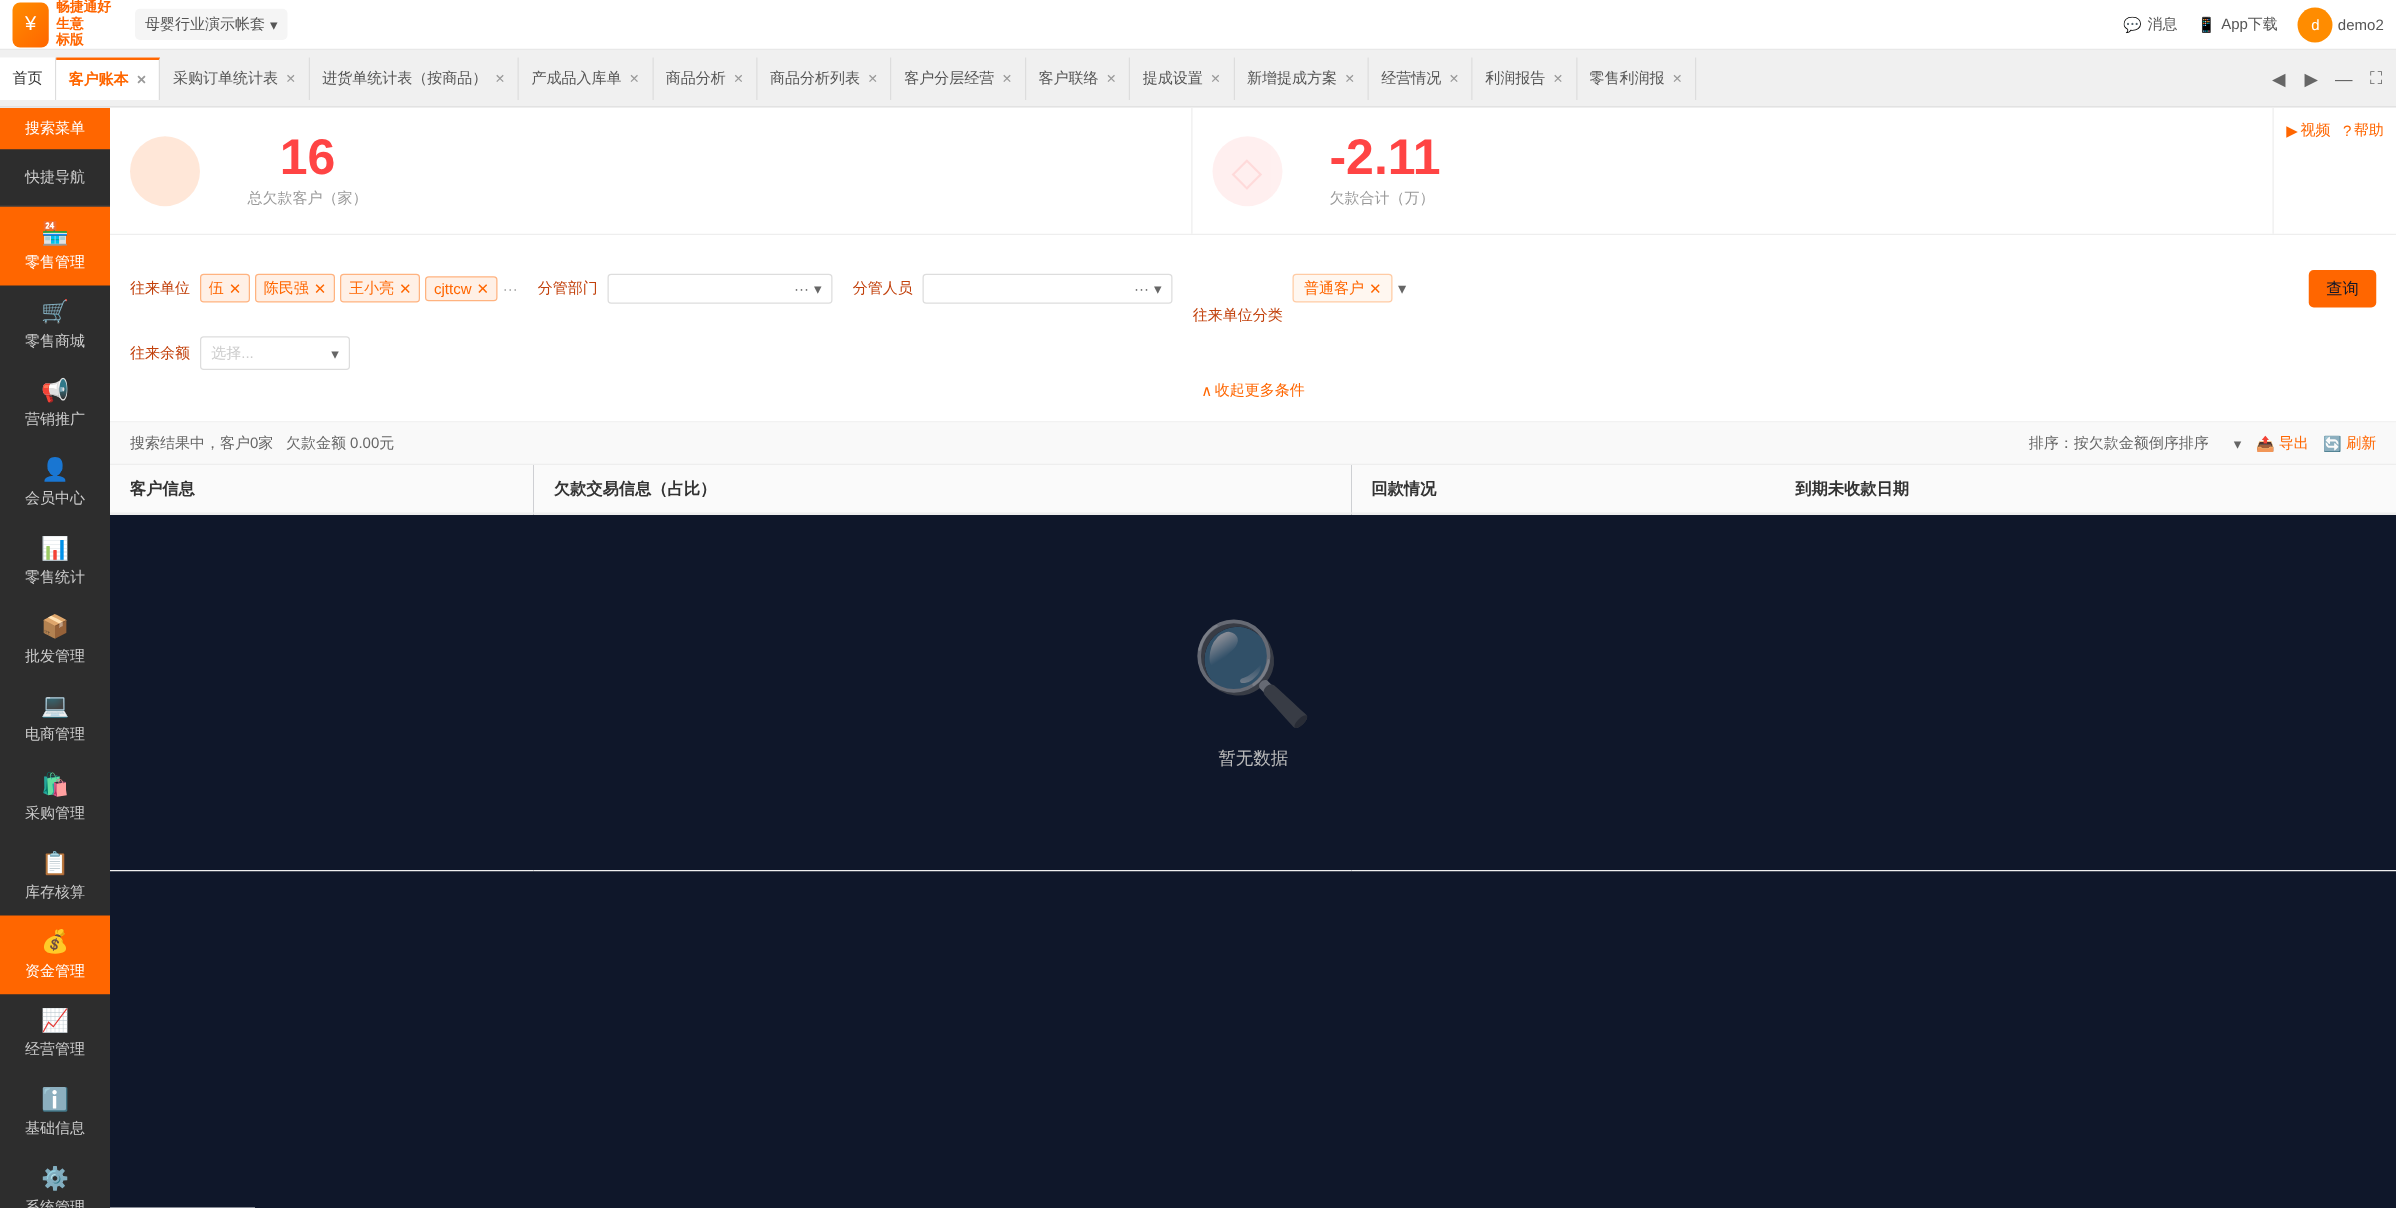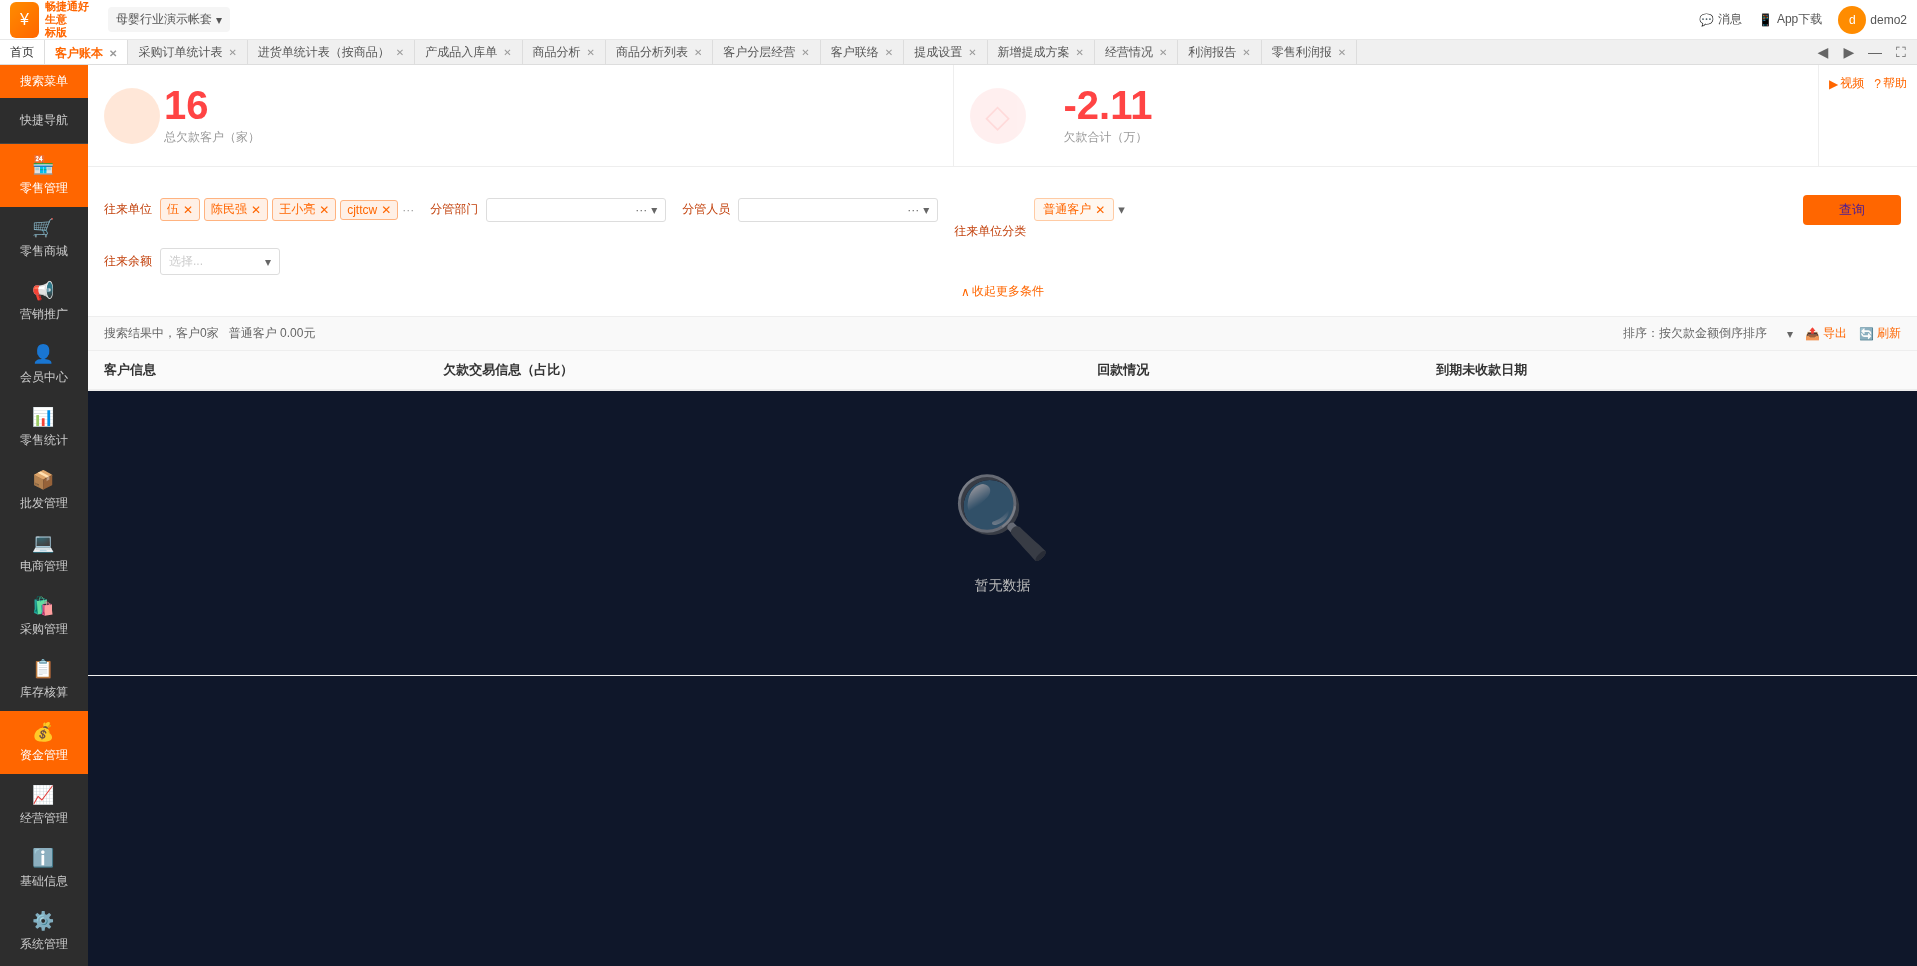--- a/index.html
+++ b/index.html
@@ -9,21 +9,21 @@
     .top-bar { display: flex; align-items: center; background: #fff; border-bottom: 1px solid #e8e8e8; height: 40px; padding: 0 10px; gap: 10px; flex-shrink: 0; }
     .top-bar-logo { display: flex; align-items: center; gap: 6px; width: 88px; flex-shrink: 0; }
     .logo-icon { width: 36px; height: 36px; background: linear-gradient(135deg, #ff8c00, #ff6600); border-radius: 6px; display: flex; align-items: center; justify-content: center; color: white; font-size: 16px; }
     .logo-text { font-size: 11px; color: #ff6600; font-weight: bold; line-height: 1.2; }
     .org-selector { display: flex; align-items: center; gap: 4px; background: #f5f5f5; border-radius: 4px; padding: 4px 8px; font-size: 12px; color: #555; cursor: pointer; min-width: 120px; }
     .top-bar-right { margin-left: auto; display: flex; align-items: center; gap: 16px; }
     .top-bar-btn { display: flex; align-items: center; gap: 4px; font-size: 12px; color: #555; cursor: pointer; }
     .avatar { width: 28px; height: 28px; border-radius: 50%; background: #ff8c00; display: flex; align-items: center; justify-content: center; color: white; font-size: 12px; }
 
     
-    .tab-bar { display: flex; align-items: center; background: #f0f0f0; border-bottom: 1px solid #ddd; height: 25px; flex-shrink: 0; overflow: hidden; }
+    .tab-bar { display: flex; align-items: center; background: #f0f0f0; border-bottom: 1px solid #ddd; height: 46px; flex-shrink: 0; overflow: hidden; }
     .tab { display: flex; align-items: center; padding: 0 10px; height: 34px; font-size: 12px; cursor: pointer; white-space: nowrap; border-right: 1px solid #ddd; color: #555; gap: 4px; flex-shrink: 0; }
     .tab.active { background: #fff; color: #ff6600; border-top: 2px solid #ff6600; font-weight: bold; }
     .tab.home { background: #fff; color: #333; }
     .tab-close { font-size: 10px; color: #999; margin-left: 2px; }
     .tab-controls { margin-left: auto; display: flex; align-items: center; gap: 2px; padding: 0 4px; flex-shrink: 0; }
     .tab-ctrl-btn { width: 24px; height: 24px; display: flex; align-items: center; justify-content: center; cursor: pointer; color: #666; font-size: 14px; }
 
     
     .main-layout { display: flex; flex: 1; overflow: hidden; }
 
@@ -54,21 +54,21 @@
     .filter-row { display: flex; align-items: center; gap: 8px; margin-bottom: 8px; flex-wrap: wrap; }
     .filter-label { font-size: 12px; color: #c2410c; white-space: nowrap; }
     .filter-tags { display: flex; align-items: center; gap: 4px; flex-wrap: wrap; }
     .filter-tag { display: flex; align-items: center; gap: 2px; background: #fff0e6; border: 1px solid #ffb380; border-radius: 3px; padding: 2px 6px; font-size: 12px; color: #ff6600; }
     .filter-tag-close { cursor: pointer; color: #ff6600; margin-left: 2px; }
     .filter-more { color: #999; cursor: pointer; font-size: 12px; }
     .filter-select { display: flex; align-items: center; gap: 4px; border: 1px solid #ddd; border-radius: 3px; padding: 4px 8px; font-size: 12px; color: #666; cursor: pointer; min-width: 140px; }
     .filter-select-tag { display: flex; align-items: center; gap: 4px; }
     .orange-tag { background: #fff7f0; border: 1px solid #ffcba4; border-radius: 3px; padding: 2px 8px; color: #ff6600; font-size: 12px; display: flex; align-items: center; gap: 4px; }
     .collapse-btn { color: #ff6600; font-size: 12px; cursor: pointer; display: flex; align-items: center; gap: 2px; margin: 4px auto; text-align: center; width: 100%; justify-content: center; }
-    .query-btn { background: #ff6600; color: #4c1d95; border: none; border-radius: 4px; padding: 6px 36px; font-size: 13px; cursor: pointer; margin-left: auto; }
+    .query-btn { background: #ff6600; color: #0f172a; border: none; border-radius: 4px; padding: 6px 14px; font-size: 13px; cursor: pointer; margin-left: auto; }
 
     
     .result-bar { display: flex; align-items: center; padding: 8px 16px; background: #f9f9f9; border-bottom: 1px solid #eee; flex-shrink: 0; }
     .result-info { font-size: 12px; color: #666; }
     .result-actions { margin-left: auto; display: flex; align-items: center; gap: 12px; font-size: 12px; }
     .result-sort { display: flex; align-items: center; gap: 20px; color: #666; }
     .action-btn { display: flex; align-items: center; gap: 3px; color: #ff6600; cursor: pointer; font-size: 12px; }
 
     
     .table-wrap { flex: 1; overflow: auto; background: #0f172a; }
@@ -243,21 +243,21 @@
     </div>
 
   </div>
 
   <div class="content-area">
 
     <div class="stats-row">
 
       <div class="stat-card" style="position:relative; overflow:hidden;">
         <div style="position:absolute; left:16px; top:50%; transform:translateY(-50%); width:56px; height:56px; border-radius:50%; background:#ff6600; opacity:0.12; display:flex; align-items:center; justify-content:center; font-size:28px; color:#ff6600; opacity:0.15;">¥</div>
-        <div style="margin-left:46px;">
+        <div style="margin-left:80px;text-align:center;">
           <div class="stat-number" style="color:#ff4444; font-size:40px; font-weight:bold;">16</div>
           <div class="stat-label">总欠款客户（家）</div>
         </div>
       </div>
 
       <div class="stat-card" style="position:relative; overflow:hidden;">
         <div style="position:absolute; left:16px; top:50%; transform:translateY(-50%); width:56px; height:56px; border-radius:50%; background:#ffcccc; opacity:0.3; font-size:32px; display:flex; align-items:center; justify-content:center; color:#ff8888;">◇</div>
         <div style="margin-left:80px;">
           <div class="stat-number negative" style="color:#ff4444; font-size:40px; font-weight:bold;">-2.11</div>
           <div class="stat-label">欠款合计（万）</div>
@@ -337,21 +337,21 @@
 
       <div class="collapse-btn">
         <span>∧</span>
         <span>收起更多条件</span>
       </div>
     </div>
 
     <div class="result-bar">
       <span class="result-info">
         <span>搜索结果中，客户0家</span>&nbsp;&nbsp;
-        <span>普通客户 0.00元</span>
+        <span>欠款金额 0.00元</span>
       </span>
       <div class="result-actions">
         <div class="result-sort">
           <span>排序：按欠款金额倒序排序</span>
           <span>▾</span>
         </div>
         <div class="action-btn">
           <span>📤</span>
           <span>导出</span>
         </div>

